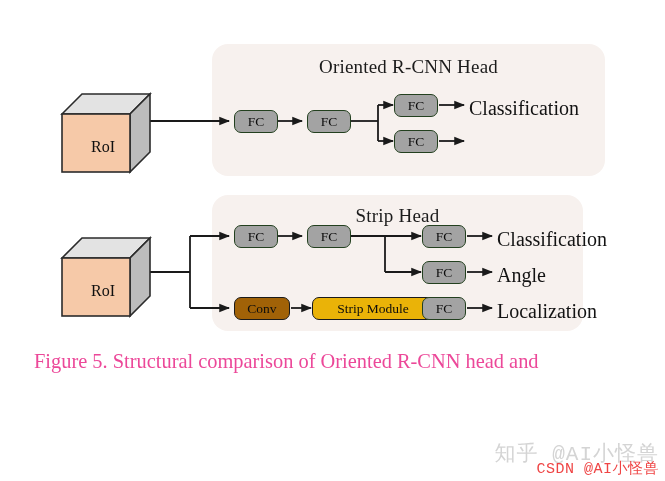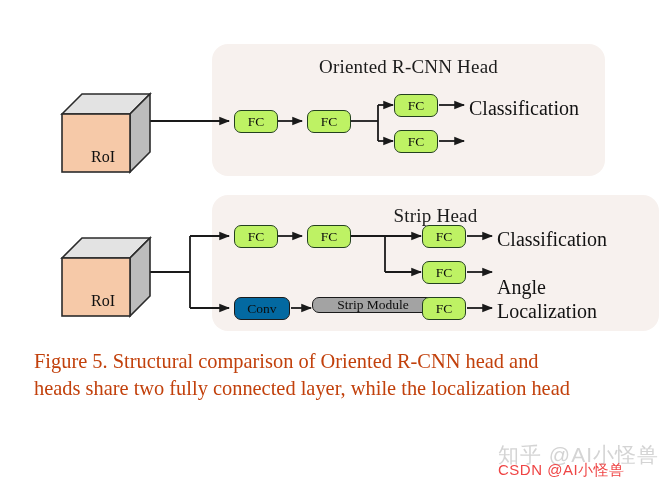--- a/index.html
+++ b/index.html
@@ -20,21 +20,21 @@
     height: 481px;
   }
 
   
   .panel {
     position: absolute;
     background: #f7f1ee;
     border-radius: 16px;
   }
   #panel-top    { left: 212px; top: 44px;  width: 393px; height: 132px; }
-  #panel-bottom { left: 212px; top: 195px; width: 447px; height: 136px; }
+  #panel-bottom { left: 212px; top: 195px; width: 371px; height: 136px; }
 
   .panel-title {
     position: absolute;
     left: 0; right: 0;
     text-align: center;
     font-size: 19px;
     color: #1b1b1b;
     letter-spacing: 0.2px;
     white-space: nowrap;
   }
@@ -46,57 +46,57 @@
     position: absolute;
     width: 100px;
     height: 84px;
   }
   #roi-top    { left: 60px; top: 92px; }
   #roi-bottom { left: 60px; top: 236px; }
   .roi-cube svg { display: block; }
   .roi-label {
     position: absolute;
     left: 10px;
-    top: 56px;
+    top: 46px;
     width: 66px;
     text-align: center;
     font-size: 16px;
     color: #101010;
     pointer-events: none;
   }
 
   
   .node {
     position: absolute;
     display: flex;
     align-items: center;
     justify-content: center;
     border-radius: 7px;
     font-size: 13.5px;
     color: #0d0d0d;
     line-height: 1;
     white-space: nowrap;
   }
   .node.fc {
-    background: #bef264;
+    background: #a3a3a3;
     border: 1.6px solid #23401f;
     width: 44px;
     height: 23px;
   }
   .node.conv {
-    background: #0369a1;
+    background: #a16207;
     border: 1.6px solid #1a1a1a;
     width: 56px;
     height: 23px;
   }
   .node.strip {
-    background: #a3a3a3;
+    background: #eab308;
     border: 1.6px solid #1a1a1a;
     width: 122px;
-    height: 16px;
+    height: 23px;
   }
 
   
   #wires {
     position: absolute;
     left: 0; top: 0;
     width: 665px; height: 481px;
     pointer-events: none;
   }
 
@@ -109,32 +109,33 @@
   }
 
   
   #caption {
     position: absolute;
     left: 34px;
     top: 348px;
     width: 600px;
     font-size: 20.4px;
     line-height: 26.5px;
-    color: #c2410c;
+    color: #ec4899;
     text-align: justify;
     text-justify: inter-word;
   }
   #caption .cap-line { display: block; white-space: nowrap; }
 
   
   #watermark {
     position: absolute;
     right: 6px;
     bottom: 4px;
-    font-family: Liberation Sans, sans-serif;
+    text-align: right;
+    font-family: Liberation Mono, monospace;
     pointer-events: none;
   }
   #watermark .wm-main {
     display: block;
     font-size: 21px;
     color: #d4d4d4;
     letter-spacing: 1px;
     line-height: 23px;
   }
   #watermark .wm-sub {
@@ -240,26 +241,25 @@
 
   <div class="node fc" style="left:234px; top:225px;">FC</div>
   <div class="node fc" style="left:307px; top:225px;">FC</div>
   <div class="node fc" style="left:422px; top:225px;">FC</div>
   <div class="node fc" style="left:422px; top:261px;">FC</div>
   <div class="node conv" style="left:234px; top:297px;">Conv</div>
   <div class="node strip" style="left:312px; top:297px;">Strip Module</div>
   <div class="node fc" style="left:422px; top:297px;">FC</div>
 
   <div class="out-label" style="left:497px; top:228px;">Classification</div>
-  <div class="out-label" style="left:497px; top:276px;">Angle</div>
+  <div class="out-label" style="left:497px; top:264px;">Angle</div>
   <div class="out-label" style="left:497px; top:300px;text-align:center;">Localization</div>
 
   <div id="caption">
     <span class="cap-line">Figure 5.   Structural comparison of Oriented R-CNN head and</span>
-    <span class="cap-line">heads share two fully connected layer, while the localization head</span>
   </div>
 
   <div id="watermark">
     <span class="wm-main">知乎 @AI小怪兽</span>
     <span class="wm-sub">CSDN @AI小怪兽</span>
   </div>
 
 </div>
 
 </body></html>

